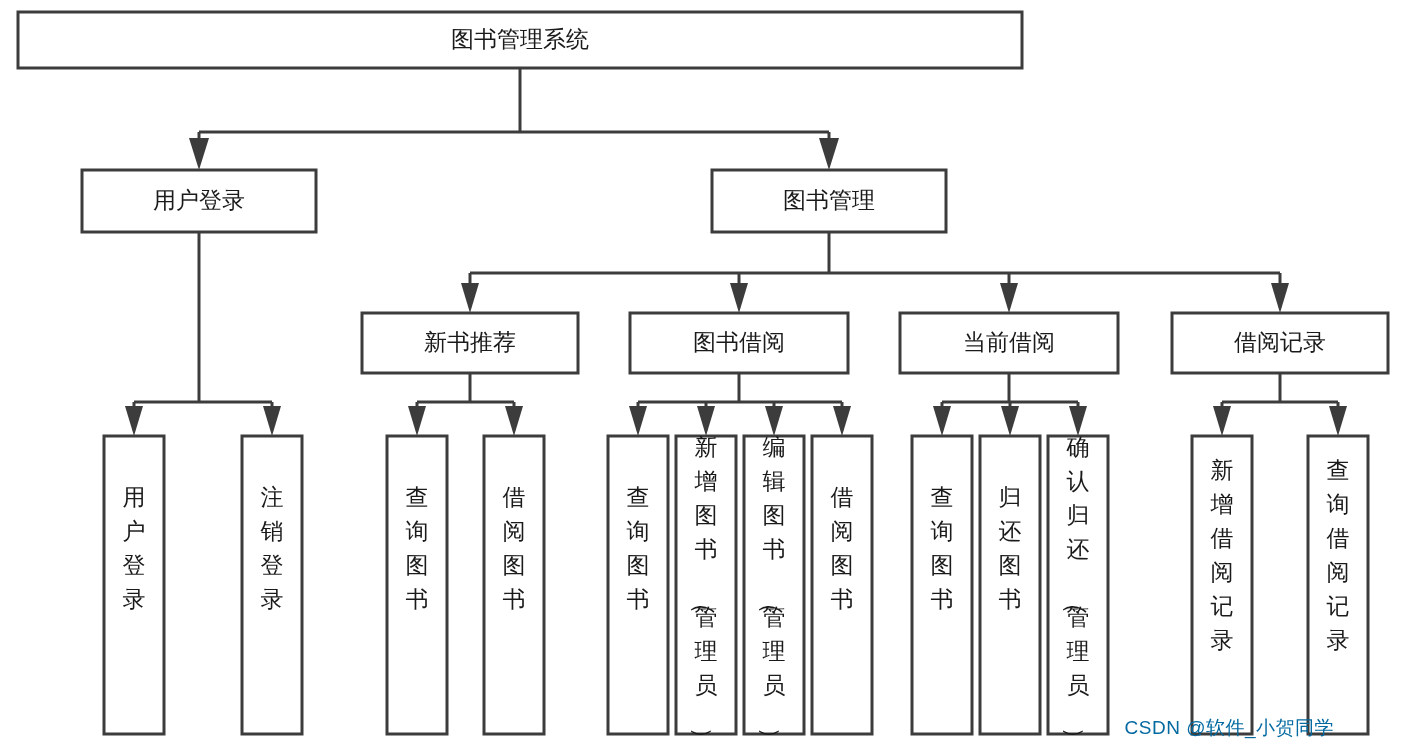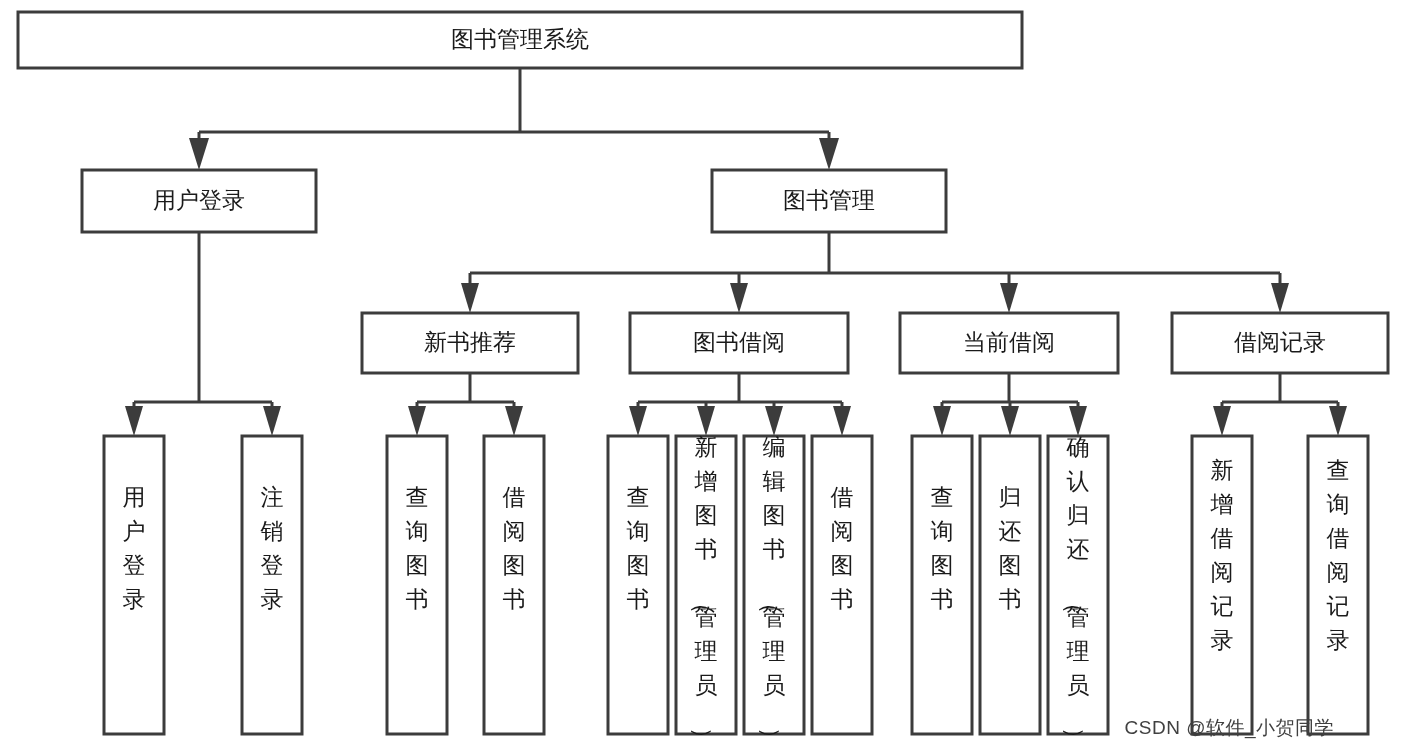--- a/index.html
+++ b/index.html
@@ -54,21 +54,21 @@
     font-size: 23px;
     fill: #1a1a1a;
     text-anchor: middle;
   }
   .watermark {
     position: absolute;
     right: 8px;
     bottom: 6px;
     font-family: "Liberation Sans", "DejaVu Sans", sans-serif;
     font-size: 19px;
-    color: #404040;
+    color: #0369a1;
     white-space: nowrap;
     letter-spacing: 0.5px;
   }
 </style>
 </head>
 <body>
 
 <div id="diagram-root">
 
   <svg class="canvas" viewBox="0 0 1405 747" xmlns="http://www.w3.org/2000/svg">

